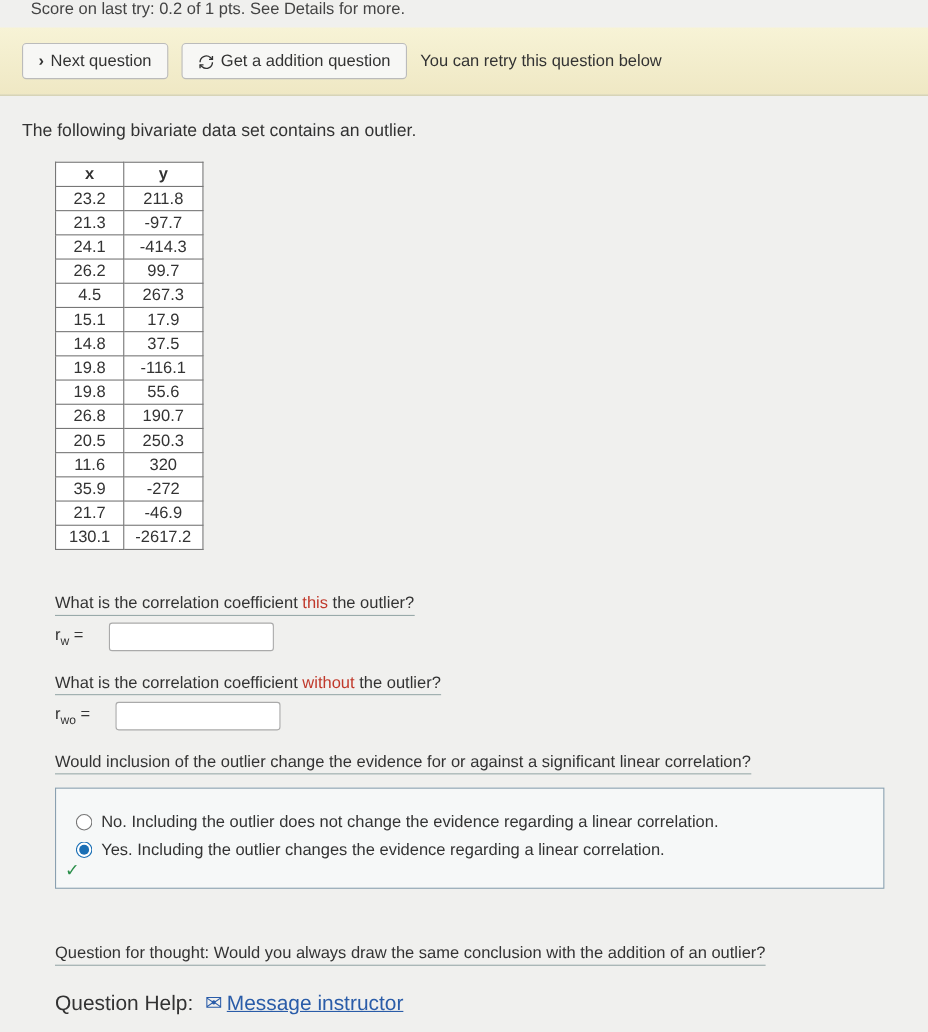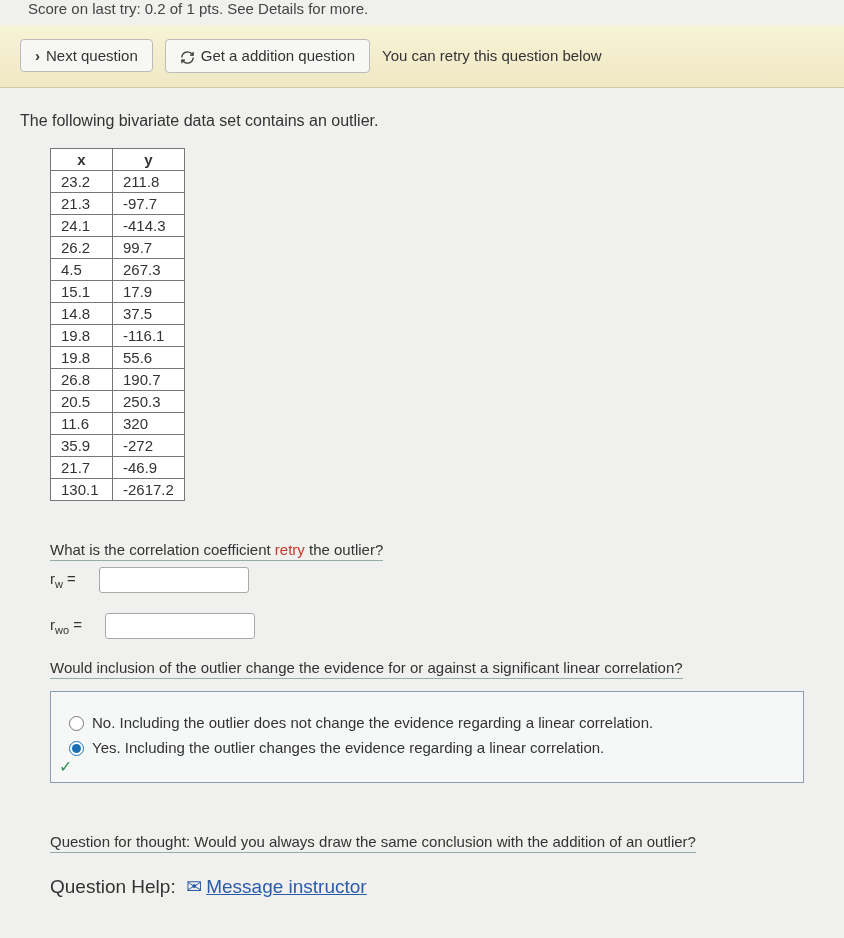--- a/index.html
+++ b/index.html
@@ -43,21 +43,21 @@
     .data-table {
       border-collapse: collapse;
       margin-left: 30px;
       margin-bottom: 40px;
       background: #fff;
     }
     .data-table th, .data-table td {
       border: 1px solid #777;
       padding: 2px 10px;
       min-width: 62px;
-      text-align: left;
+      text-align: center;
       font-size: 15px;
     }
     .data-table th {
       text-align: center;
       font-weight: bold;
       background: #fff;
     }
     .question-block { margin: 20px 20px 20px 30px; }
     .question-text { margin-bottom: 6px; font-size: 15px; }
     .question-text .with { color: #c0392b; font-weight: 500;}
@@ -73,21 +73,21 @@
     }
     .radio-box {
       border: 1px solid #8aa0b0;
       background: #f6f8f8;
       padding: 14px 18px 18px 18px;
       margin-top: 6px;
       position: relative;
     }
     .radio-row {
       display: flex;
-      align-items: flex-end;
+      align-items: center;
       gap: 8px;
       margin: 8px 0;
       font-size: 15px;
     }
     .radio-row input[type=radio]{ width:15px; height:15px; accent-color:#1a6fb5;}
     .checkmark {
       position: absolute;
       left: 8px;
       bottom: 6px;
       color: #2a8f4a;
@@ -193,29 +193,32 @@
         </tr>
         <tr>
           <td>130.1</td>
           <td>-2617.2</td>
         </tr>
       </tbody>
   </table>
 
   <div class="question-block">
     <div class="question-text sep-q">
-      <span>What is the correlation coefficient </span><span class="with">retry</span><span> the outlier?</span>
+      <span>What is the correlation coefficient </span><span class="with">this</span><span> the outlier?</span>
     </div>
     <div class="input-line">
       <span><span>r</span><span class="sub">w</span><span> =</span></span>
       <input type="text" class="text-input" style="">
     </div>
   </div>
 
   <div class="question-block">
+    <div class="question-text sep-q">
+      <span>What is the correlation coefficient </span><span class="with">without</span><span> the outlier?</span>
+    </div>
     <div class="input-line">
       <span><span>r</span><span class="sub">wo</span><span> =</span></span>
       <input type="text" class="text-input" style="">
     </div>
   </div>
 
   <div class="question-block">
     <div class="question-text sep-q">Would inclusion of the outlier change the evidence for or against a significant linear correlation?</div>
     <div class="radio-box">
       <label class="radio-row">

